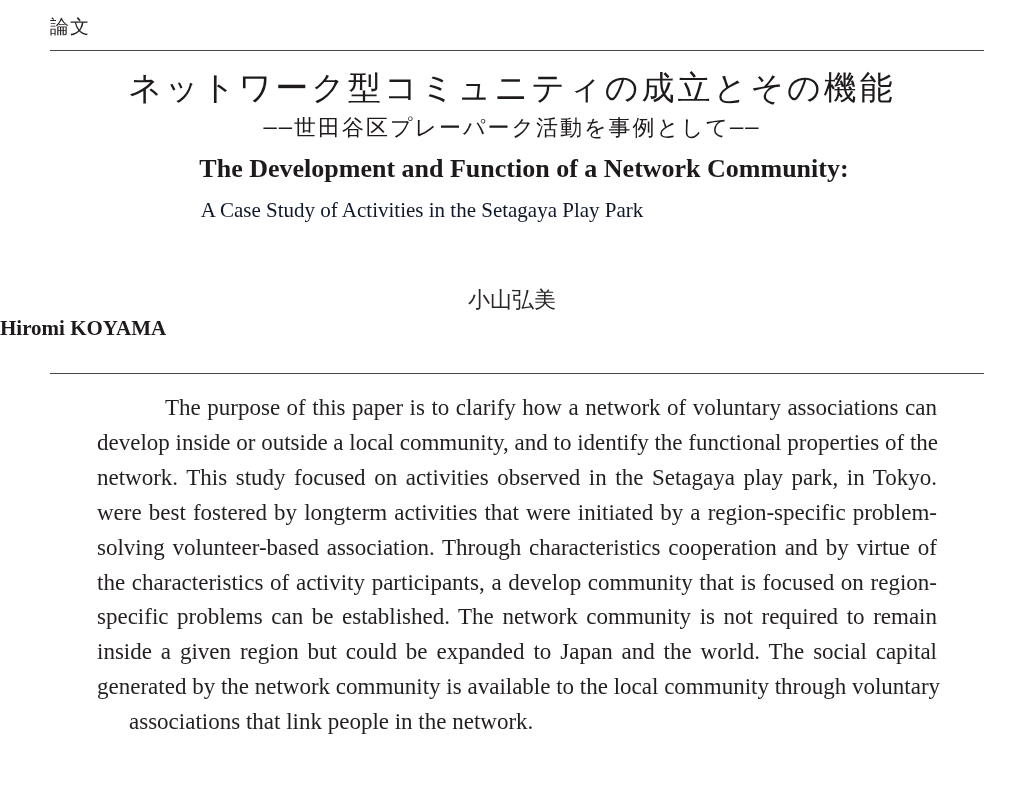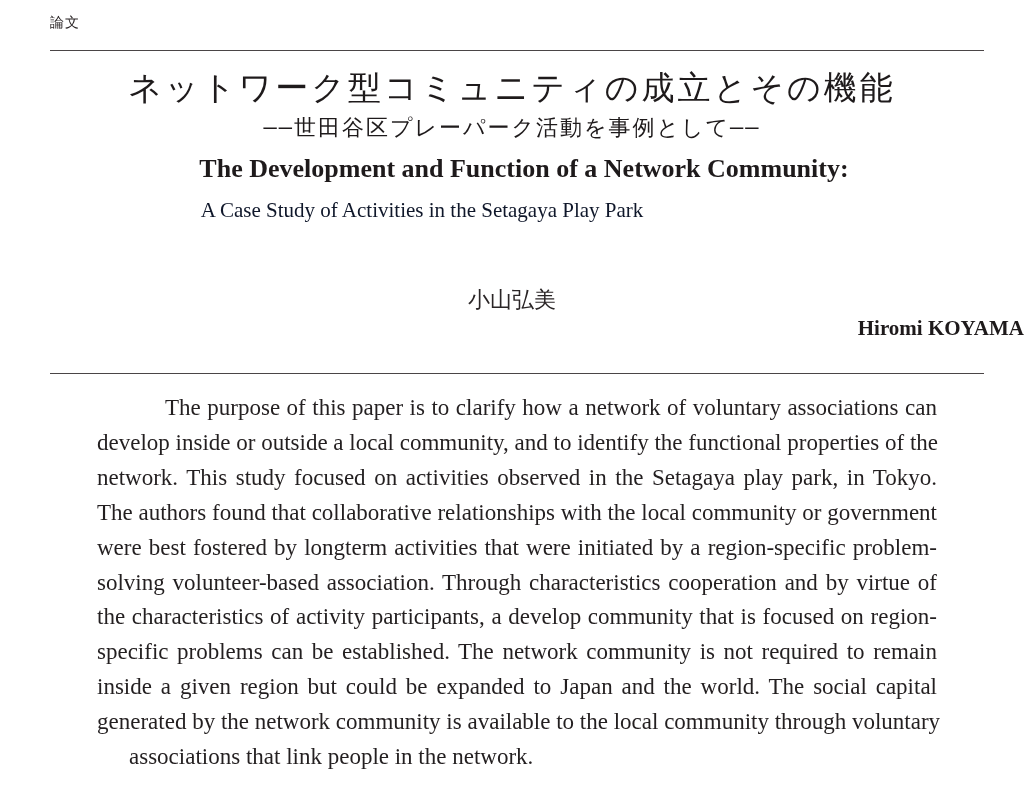--- a/index.html
+++ b/index.html
@@ -1,26 +1,26 @@
 <!DOCTYPE html>
 <html><head>
   <meta charset="utf-8">
   <style>
     html, body { margin: 0; padding: 0; background: #ffffff; }
     body { width: 1024px; height: 788px; position: relative; overflow: hidden; color: #231f20; }
-    .section-label { position: absolute; left: 50px; top: 14px; font-family: "DejaVu Sans", sans-serif; font-size: 14px; letter-spacing: 1px; color: #2a2526; }
+    .section-label { position: absolute; left: 50px; top: 14px; font-family: "DejaVu Sans", sans-serif; font-size: 19px; letter-spacing: 1px; color: #2a2526; }
     .rule { position: absolute; left: 50px; width: 934px; height: 0; border-top: 1.5px solid #4a4546; }
     .rule.top { top: 50px; }
     .rule.bottom { top: 373px; }
     .jp-title { position: absolute; left: 0; width: 1024px; top: 66px; text-align: center; font-family: "DejaVu Sans", sans-serif; font-size: 33px; letter-spacing: 3px; color: #1e1a1b; }
     .jp-subtitle { position: absolute; left: 0; width: 1024px; top: 113px; text-align: center; font-family: Liberation Mono, monospace; font-size: 22px; letter-spacing: 2px; color: #1e1a1b; }
     .en-title { position: absolute; left: 0; width: 1024px; top: 154px; text-align: center; font-family: "Liberation Serif", serif; font-weight: bold; font-size: 26px; color: #1e1a1b; margin-left: 12px; }
     .en-subtitle { position: absolute; left: 0; width: 844px; top: 198px; text-align: center; font-family: "Liberation Serif", serif; font-size: 21px; color: #0f172a; }
     .author-jp { position: absolute; left: 0; width: 1024px; top: 285px; text-align: center; font-family: "DejaVu Serif", serif; font-size: 22px; color: #2a2526; }
-    .author-en { position: absolute; left: 0; width: 1024px; top: 316px; text-align: right; font-family: "Liberation Serif", serif; font-weight: bold; font-size: 21px; color: #1e1a1b; }
+    .author-en { position: absolute; left: 0; width: 1024px; top: 316px; text-align: left; font-family: "Liberation Serif", serif; font-weight: bold; font-size: 21px; color: #1e1a1b; }
     .abstract { position: absolute; left: 97px; top: 391px; width: 840px; margin: 0; font-family: "Liberation Serif", serif; font-size: 23px; line-height: 34.9px; text-align: justify; color: #231f20; }
     .abstract .line { display: block; text-align: justify; text-align-last: justify; white-space: nowrap; }
     .abstract .line.first { padding-left: 68px; }
     .abstract .line.last { text-align-last: left; margin-left: 32px; }
   </style>
 </head>
 <body>
 
 <div class="section-label">論文</div>
 <div class="rule top"></div>
@@ -32,21 +32,20 @@
 
 <div class="author-jp">小山弘美</div>
 <div class="author-en">Hiromi KOYAMA</div>
 
 <div class="rule bottom"></div>
 
 <div class="abstract">
   <span class="line first">The purpose of this paper is to clarify how a network of voluntary associations can</span>
   <span class="line">develop inside or outside a local community, and to identify the functional properties of the</span>
   <span class="line">network. This study focused on activities observed in the Setagaya play park, in Tokyo.</span>
-  <span class="line">The authors found that collaborative relationships with the local community or government</span>
   <span class="line">were best fostered by longterm activities that were initiated by a region-specific problem-</span>
   <span class="line">solving volunteer-based association. Through characteristics cooperation and by virtue of</span>
   <span class="line">the characteristics of activity participants, a develop community that is focused on region-</span>
   <span class="line">specific problems can be established. The network community is not required to remain</span>
   <span class="line">inside a given region but could be expanded to Japan and the world. The social capital</span>
   <span class="line">generated by the network community is available to the local community through voluntary</span>
   <span class="line last">associations that link people in the network.</span>
 </div>
 
 </body></html>

